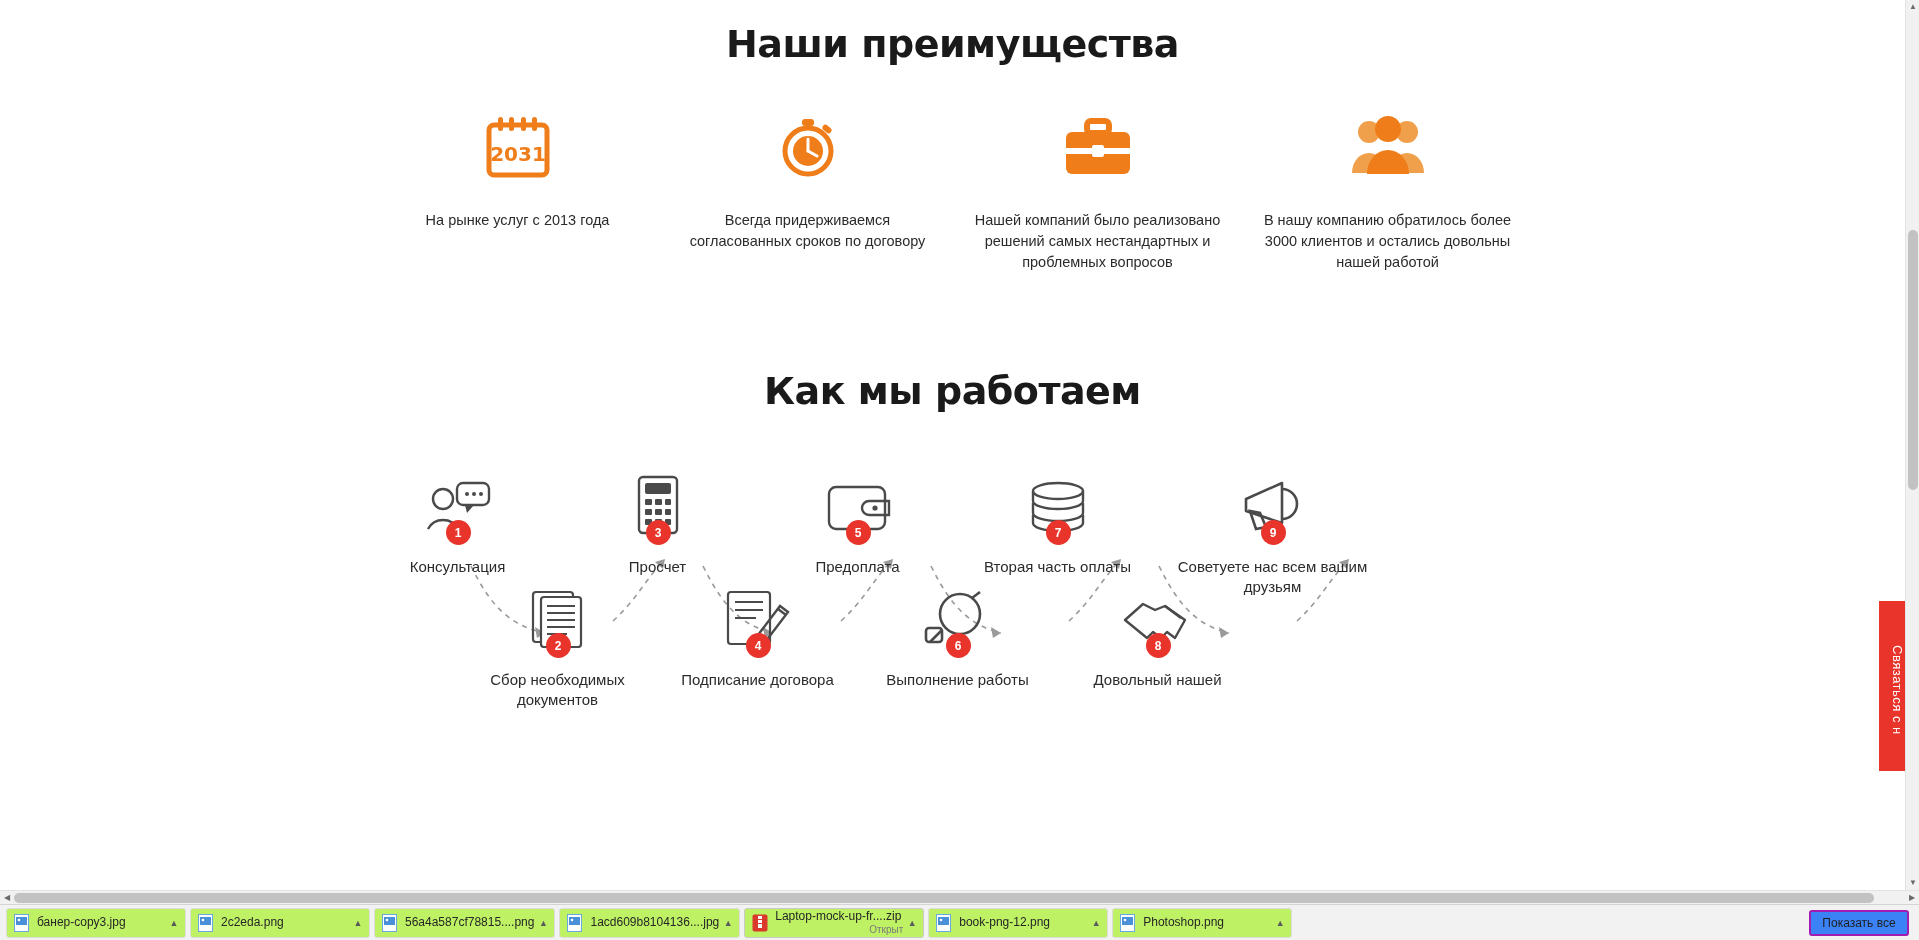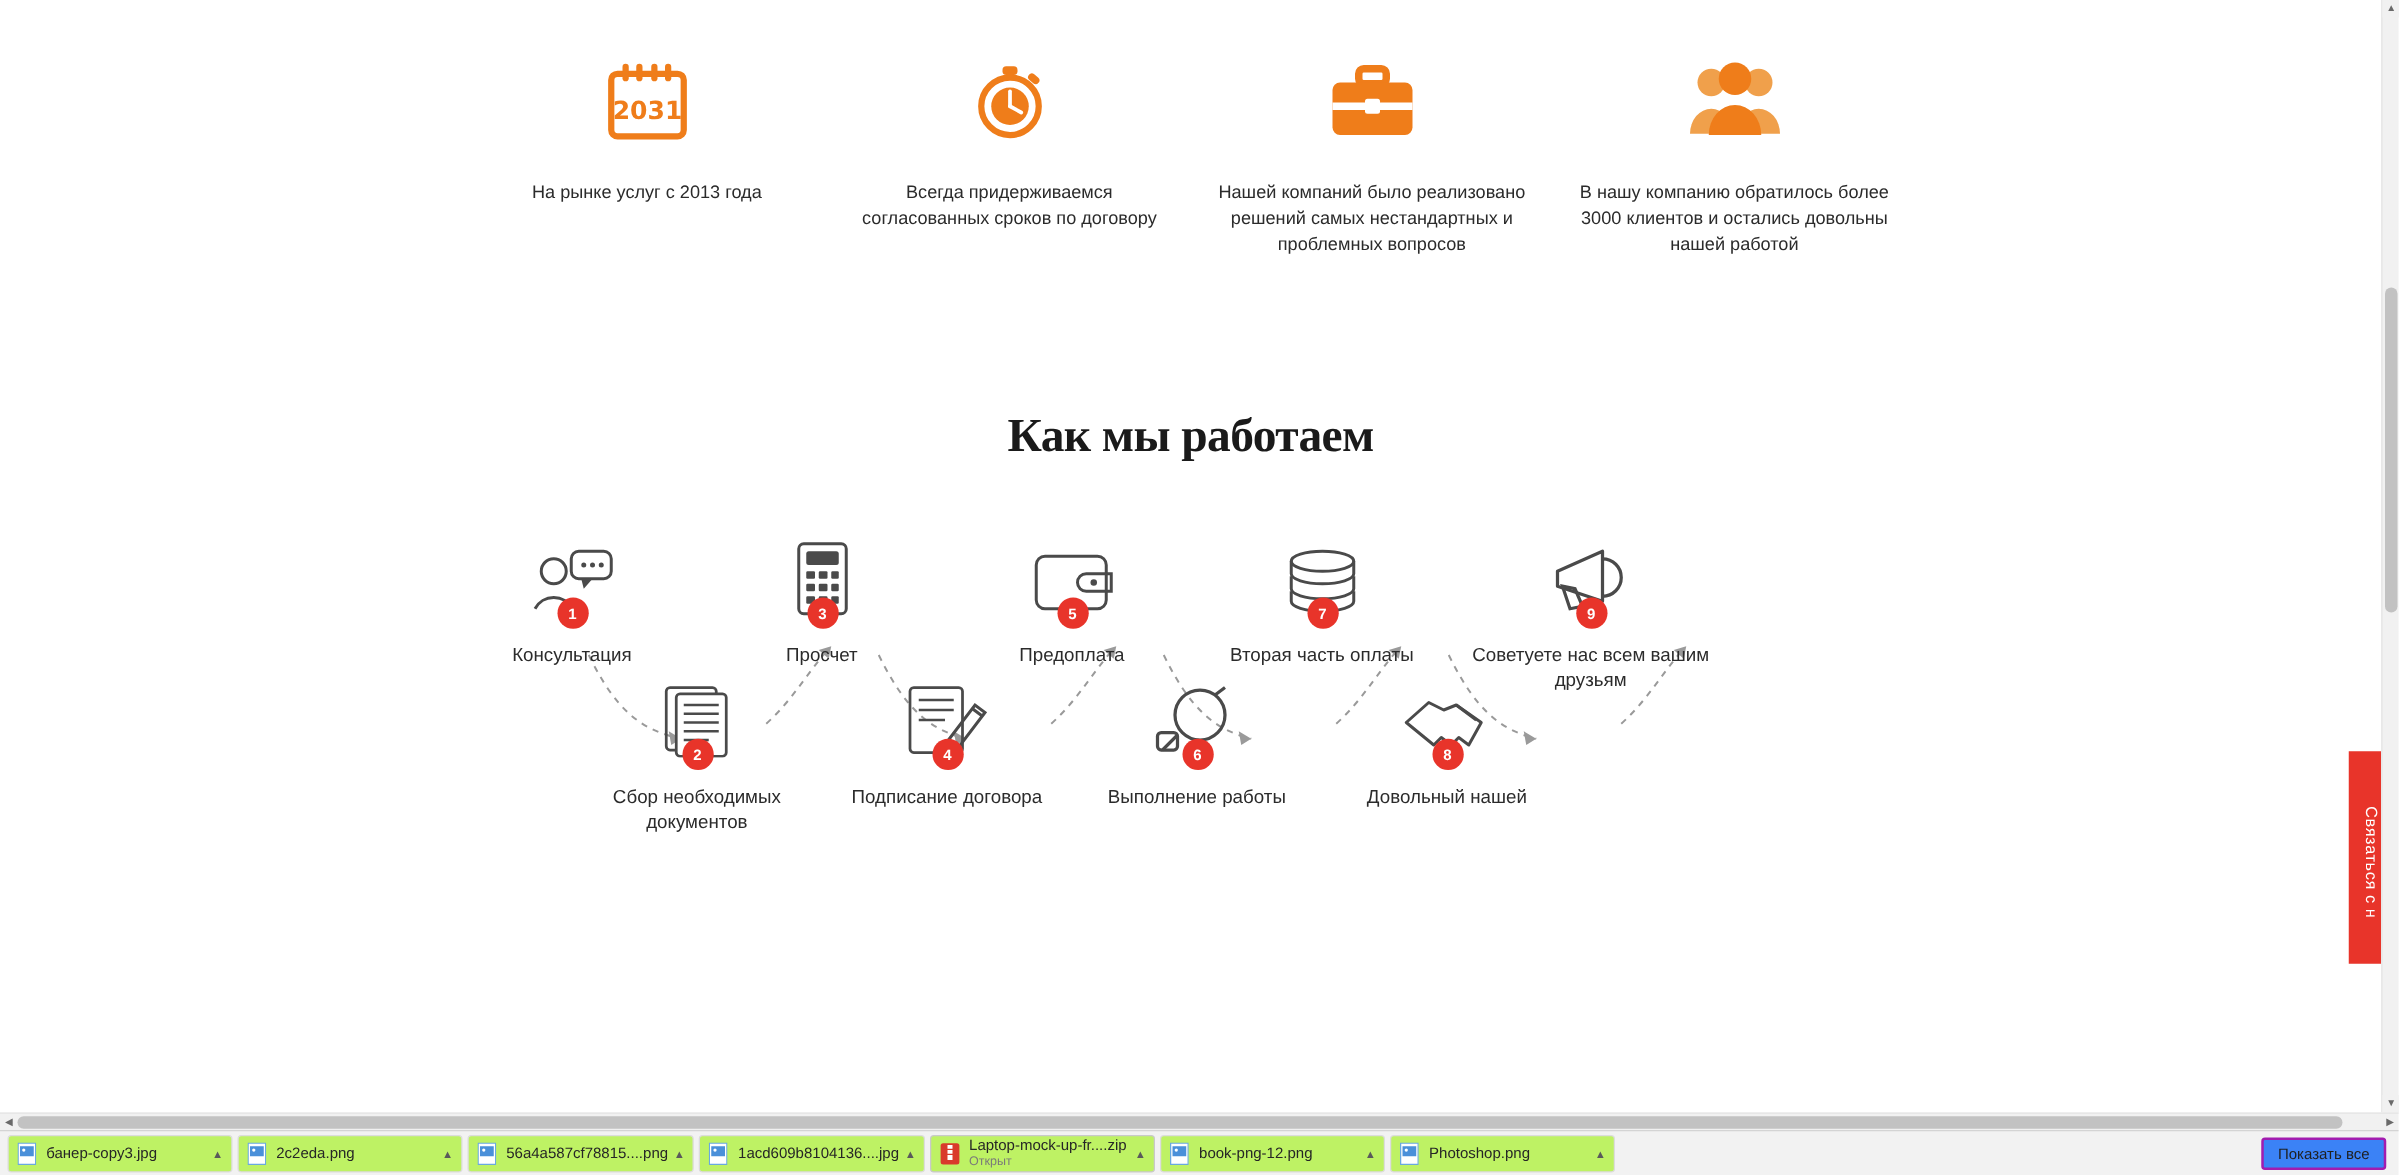--- a/index.html
+++ b/index.html
@@ -199,20 +199,21 @@
     overflow: hidden;
     text-overflow: ellipsis;
     flex: 1 1 auto;
     line-height: 1.1;
   }
   .dl-sub {
     font-size: 10px;
     color: #7a7a7a;
     white-space: nowrap;
     overflow: hidden;
+    text-align: right;
   }
   .dl-caret {
     width: 18px;
     text-align: center;
     color: #5a5a5a;
     font-size: 9px;
     flex: 0 0 auto;
   }
   .show-all {
     position: absolute;
@@ -228,20 +229,21 @@
     padding: 0 10px;
   }
 </style>
 </head>
 <body>
 
 <div class="page">
 
   <div class="content">
 
+    <h2 class="section-title" id="advantages-title">Наши преимущества</h2>
 
     <div class="adv-row">
 
       <div class="adv-item">
         <div class="adv-icon">
           <svg width="66" height="64" viewBox="0 0 66 64">
             <rect x="4" y="10" width="58" height="50" rx="5" fill="none" stroke="#ef7d1a" stroke-width="5"></rect>
             <rect x="13" y="2" width="5" height="14" rx="2.5" fill="#ef7d1a"></rect>
             <rect x="24" y="2" width="5" height="14" rx="2.5" fill="#ef7d1a"></rect>
             <rect x="36" y="2" width="5" height="14" rx="2.5" fill="#ef7d1a"></rect>
@@ -288,21 +290,21 @@
             <path d="M40 58 a17 20 0 0 1 34 0 z" fill="#f0a04b"></path>
             <circle cx="38" cy="14" r="13" fill="#ef7d1a"></circle>
             <path d="M17 59 a21 24 0 0 1 42 0 z" fill="#ef7d1a"></path>
           </svg>
         </div>
         <div class="adv-text">В нашу компанию обратилось более 3000 клиентов и остались довольны нашей работой</div>
       </div>
 
     </div>
 
-    <h2 class="section-title" id="process-title" style="margin-top:120px;font-family:Liberation Serif, serif;">Как мы работаем</h2>
+    <h2 class="section-title" id="process-title" style="margin-top:96px;">Как мы работаем</h2>
 
     <div class="process-wrap">
 
       <svg class="arrows" width="1160" height="290" viewBox="0 0 1160 290">
         <g fill="none" stroke="#9a9a9a" stroke-width="1.6" stroke-dasharray="5,5">
           <path d="M98 105 C 120 150, 140 165, 172 172"></path>
           <path d="M240 160 C 262 140, 272 120, 290 100"></path>
           <path d="M330 105 C 352 150, 372 165, 400 172"></path>
           <path d="M468 160 C 490 140, 500 120, 518 100"></path>
           <path d="M558 105 C 580 150, 600 165, 628 172"></path>

